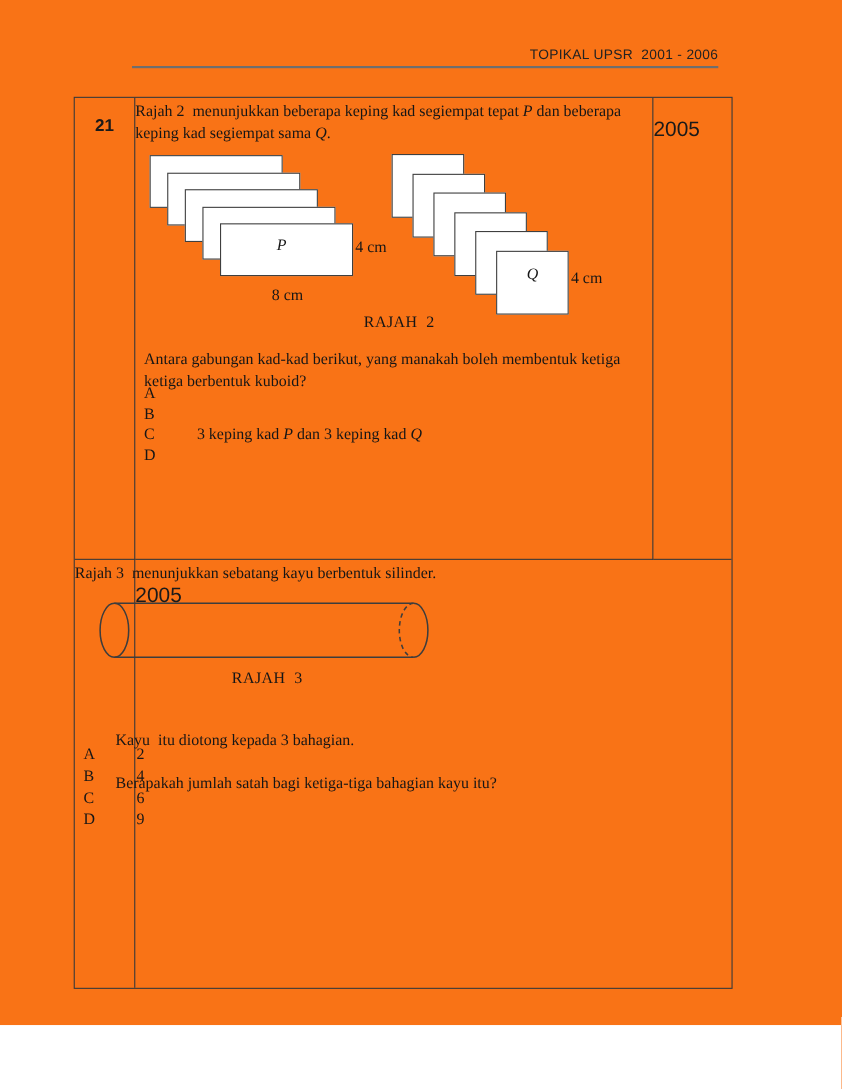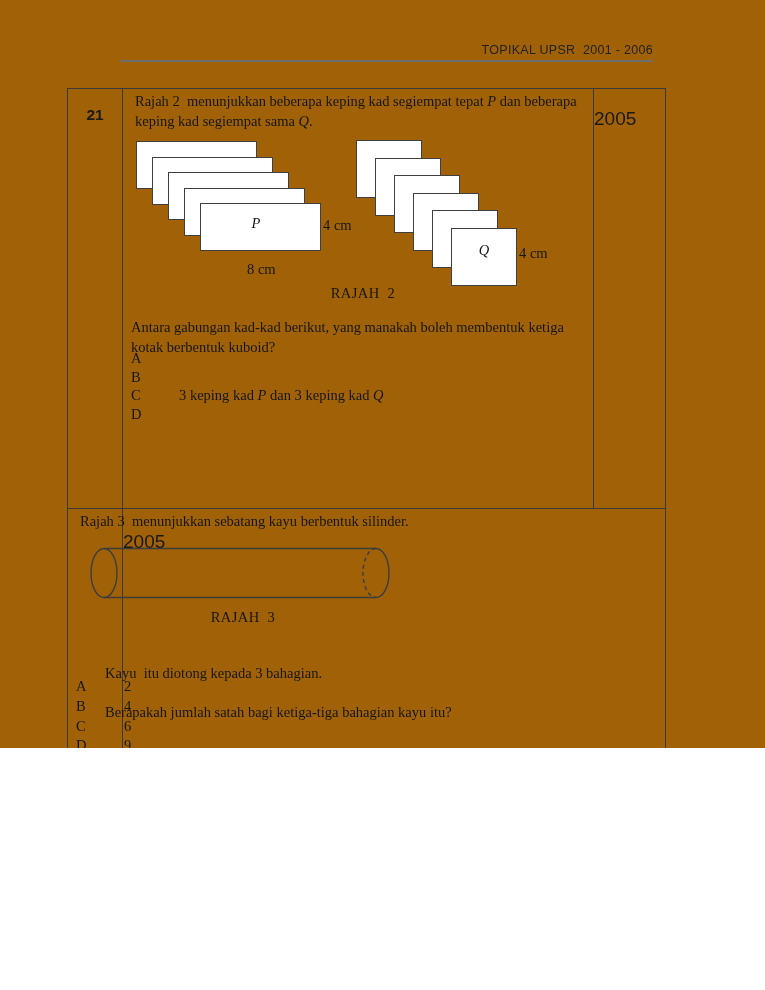--- a/index.html
+++ b/index.html
@@ -1,16 +1,16 @@
 <!DOCTYPE html>
 <html><head>
 <meta charset="utf-8">
 <style>
   html,body{margin:0;padding:0;background:#ffffff;}
-  .page{position:relative;width:765px;height:748px;background:#a16207;overflow:hidden;
+  .page{position:relative;width:765px;height:932px;background:#f97316;overflow:hidden;
         font-family:"Liberation Serif","DejaVu Serif",serif;color:#161616;}
   .sans{font-family:"Liberation Sans","DejaVu Sans",sans-serif;}
   .pre{white-space:pre;}
   .it{font-style:italic;}
 
   .header-title{position:absolute;top:43px;right:112px;font-size:12.5px;letter-spacing:.3px;
         color:#222;white-space:pre;}
   .header-rule{position:absolute;left:120px;top:60px;width:533px;height:2px;background:#6e6e6e;}
 
   .qtable{position:absolute;left:67px;top:88px;width:599px;height:811px;box-sizing:border-box;
@@ -20,21 +20,21 @@
   .b-right{border-right:1.5px solid #3a3a3a;}
   .b-bottom{border-bottom:1.5px solid #3a3a3a;}
   .num-cell{text-align:center;font-weight:bold;font-size:15.5px;color:#1a1a1a;}
   .num-cell.r1{padding-top:17px;}
   .num-cell.r2{padding-top:17px;}
   .year-cell{font-size:19px;color:#1a1a1a;}
   .year-cell.r1{padding-top:19px;}
   .year-cell.r2{padding-top:22px;}
 
   .txt{font-size:14.5px;line-height:20.3px;}
-  .intro{position:absolute;left:12px;top:2px;}
+  .intro{position:absolute;left:0;top:2px;}
   .qblock{position:absolute;left:8px;line-height:19.5px;font-size:14.5px;}
   .opts{position:absolute;left:8px;font-size:14.5px;}
   .opt-row{display:flex;}
   .opt-letter{display:inline-block;width:48px;}
 
   .card{position:absolute;background:#ffffff;border:1.5px solid #3f3f3f;box-sizing:border-box;}
   .fig-label{position:absolute;font-size:14.5px;}
   .fig-caption{position:absolute;text-align:center;font-size:14.5px;letter-spacing:.4px;white-space:pre;}
   .r1-opts .opt-row{line-height:18.6px;}
   .r2-opts .opt-row{line-height:19.8px;}
@@ -76,21 +76,21 @@
         <span class="fig-label it" style="left:77px;top:126px;width:112px;text-align:center;">P</span>
         <span class="fig-label pre" style="left:200px;top:128px;">4 cm</span>
         <span class="fig-label pre" style="left:124px;top:172px;">8 cm</span>
 
         <span class="fig-label it" style="left:328px;top:153px;width:66px;text-align:center;">Q</span>
         <span class="fig-label pre" style="left:396px;top:156px;">4 cm</span>
 
         <div class="fig-caption" style="left:120px;top:196px;width:240px;">RAJAH  2</div>
       </div>
 
-      <div class="qblock pre" style="top:229px;"><span>Antara gabungan kad-kad berikut, yang manakah boleh membentuk ketiga</span><br><span>kotak berbentuk kuboid?</span></div>
+      <div class="qblock pre" style="top:229px;"><span>Antara gabungan kad-kad berikut, yang manakah boleh membentuk ketiga</span><br><span>ketiga berbentuk kuboid?</span></div>
 
       <div class="opts r1-opts" style="top:260px;">
         <div class="opt-row">
           <span class="opt-letter">A</span>
         </div>
         <div class="opt-row">
           <span class="opt-letter">B</span>
         </div>
         <div class="opt-row">
           <span class="opt-letter">C</span>

